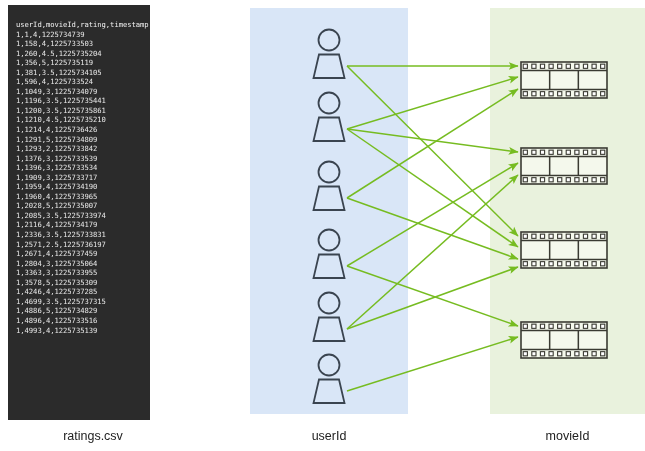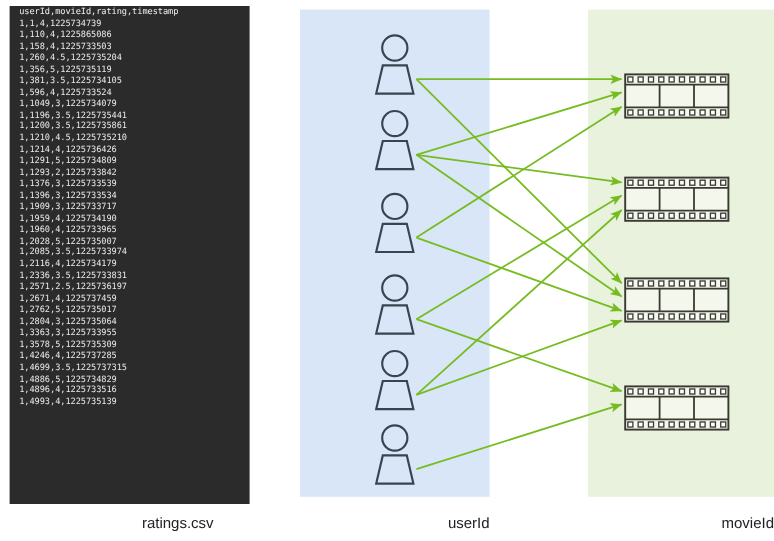--- a/index.html
+++ b/index.html
@@ -7,25 +7,25 @@
     width:645px;height:451px;
     background:#ffffff;
     font-family:"Liberation Sans", sans-serif;
     overflow:hidden;
     position:relative;
   }
   #stage{position:relative;width:645px;height:451px;}
 
   
   .csv-panel{
-    position:absolute;left:8px;top:5px;width:200px;height:415px;
+    position:absolute;left:8px;top:5px;width:142px;height:415px;
     background:#2b2b2b;
     overflow:hidden;
     box-sizing:border-box;
-    padding:0 0 0 8px;
+    padding:15px 0 0 8px;
   }
   .csv-line{
     font-family:"DejaVu Sans Mono","Liberation Mono",monospace;
     font-size:7.2px;
     line-height:9.55px;
     color:#e8e8e8;
     white-space:pre;
     letter-spacing:-0.05px;
   }
   .csv-line.header{color:#f2f2f2;}
@@ -36,37 +36,36 @@
   #movie-panel{left:490px;width:155px;background:#e9f2dd;}
 
   
   #wires{position:absolute;left:0;top:0;width:645px;height:451px;}
 
   
   .caption{
     position:absolute;
     font-size:12.5px;
     color:#222;
-    text-align:right;
+    text-align:center;
     top:429px;
   }
   #cap-csv{left:8px;width:170px;}
   #cap-user{left:250px;width:158px;}
   #cap-movie{left:490px;width:155px;}
 </style>
 </head>
 <body>
 
 <div id="stage">
 
   <div class="csv-panel">
     <div id="csv-lines">
         <div class="csv-line header">userId,movieId,rating,timestamp</div>
         <div class="csv-line">1,1,4,1225734739</div>
-        <div class="csv-line">1,110,4,1225865086</div>
         <div class="csv-line">1,158,4,1225733503</div>
         <div class="csv-line">1,260,4.5,1225735204</div>
         <div class="csv-line">1,356,5,1225735119</div>
         <div class="csv-line">1,381,3.5,1225734105</div>
         <div class="csv-line">1,596,4,1225733524</div>
         <div class="csv-line">1,1049,3,1225734079</div>
         <div class="csv-line">1,1196,3.5,1225735441</div>
         <div class="csv-line">1,1200,3.5,1225735861</div>
         <div class="csv-line">1,1210,4.5,1225735210</div>
         <div class="csv-line">1,1214,4,1225736426</div>
@@ -76,21 +75,20 @@
         <div class="csv-line">1,1396,3,1225733534</div>
         <div class="csv-line">1,1909,3,1225733717</div>
         <div class="csv-line">1,1959,4,1225734190</div>
         <div class="csv-line">1,1960,4,1225733965</div>
         <div class="csv-line">1,2028,5,1225735007</div>
         <div class="csv-line">1,2085,3.5,1225733974</div>
         <div class="csv-line">1,2116,4,1225734179</div>
         <div class="csv-line">1,2336,3.5,1225733831</div>
         <div class="csv-line">1,2571,2.5,1225736197</div>
         <div class="csv-line">1,2671,4,1225737459</div>
-        <div class="csv-line">1,2762,5,1225735017</div>
         <div class="csv-line">1,2804,3,1225735064</div>
         <div class="csv-line">1,3363,3,1225733955</div>
         <div class="csv-line">1,3578,5,1225735309</div>
         <div class="csv-line">1,4246,4,1225737285</div>
         <div class="csv-line">1,4699,3.5,1225737315</div>
         <div class="csv-line">1,4886,5,1225734829</div>
         <div class="csv-line">1,4896,4,1225733516</div>
         <div class="csv-line">1,4993,4,1225735139</div>
       </div>
   </div>

